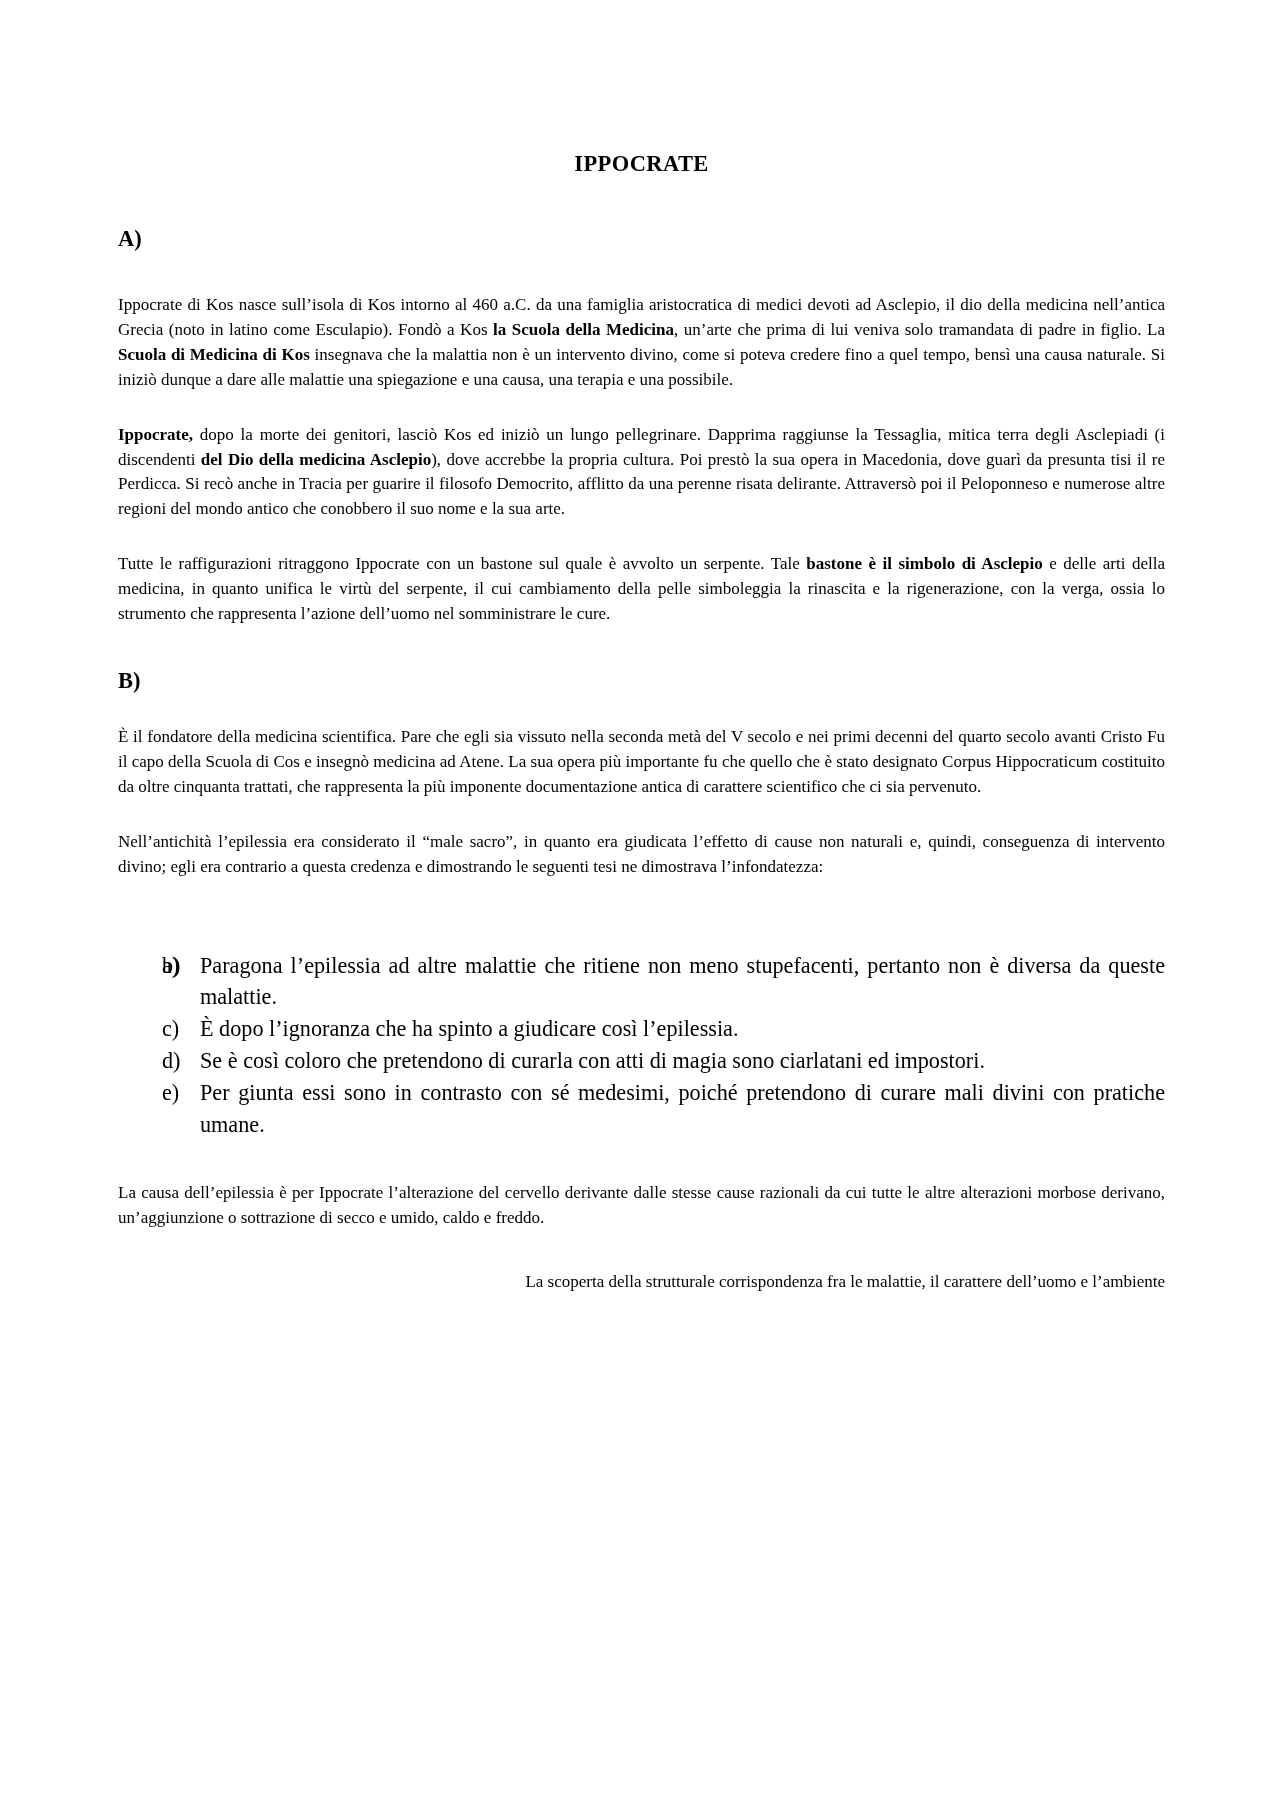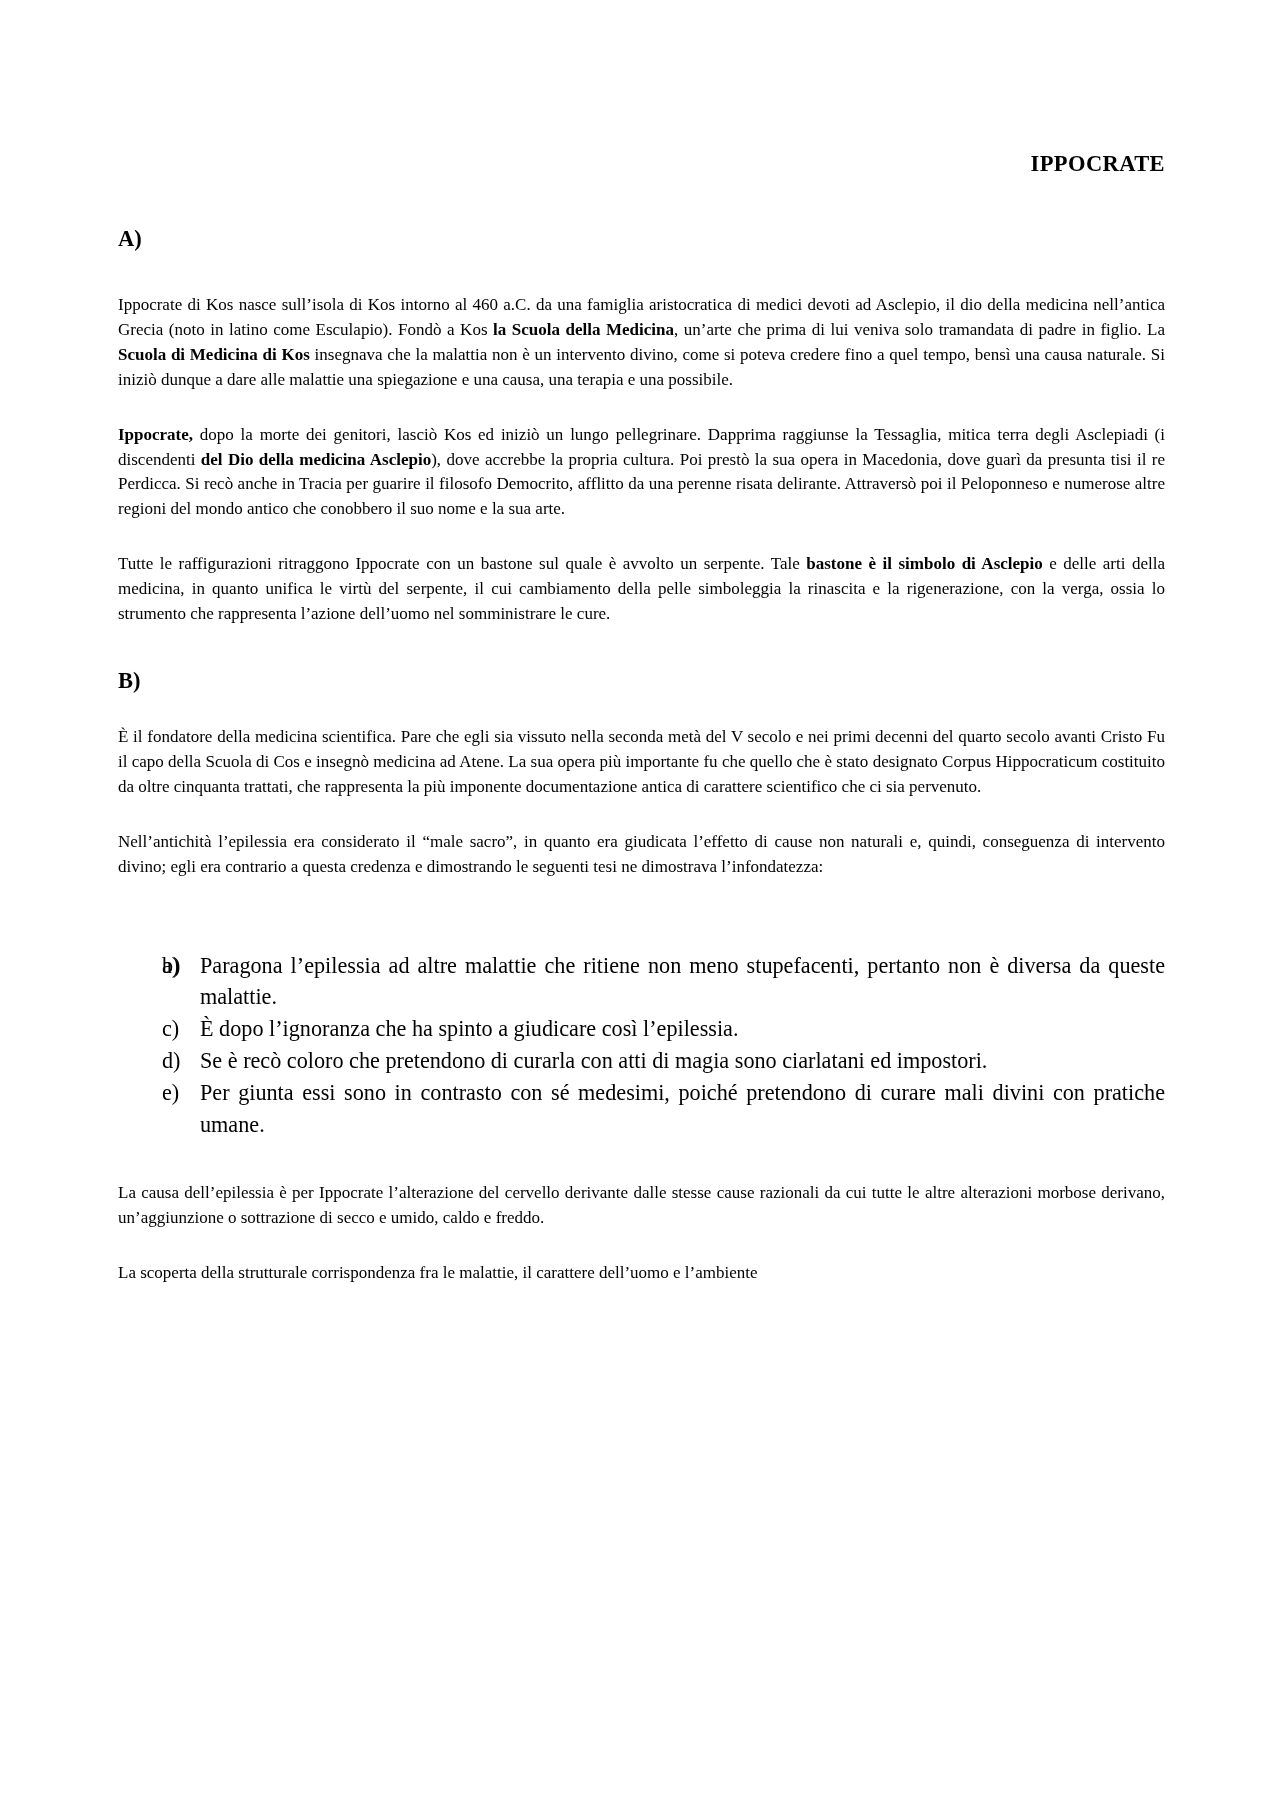--- a/index.html
+++ b/index.html
@@ -16,21 +16,21 @@
     position: relative;
     width: 1280px;
     height: 1811px;
     margin: 0 auto;
     background: #ffffff;
     box-sizing: border-box;
     padding: 150px 115px 60px 118px;
     overflow: hidden;
   }
   .doc-title {
-    text-align: right;
+    text-align: center;
     font-weight: bold;
     font-size: 22.5px;
     letter-spacing: 0.4px;
     margin: 0 0 0 0;
     padding: 0;
     line-height: 1.2;
   }
   .section-label {
     font-weight: bold;
     font-size: 22.5px;
@@ -41,21 +41,22 @@
   p.body-par {
     font-size: 17px;
     line-height: 1.465;
     text-align: justify;
     text-justify: inter-word;
     margin: 0;
     padding: 0;
     hyphens: none;
   }
   p.body-par.last-left {
-    text-align: left;
+    text-align: right;
+    margin-top: 9px;
   }
   .spacer-xl { height: 48px; }
   .spacer-lg { height: 40px; }
   .spacer-md { height: 30px; }
   .spacer-sm { height: 22px; }
 
   ol.thesis-list {
     list-style: none;
     margin: 0;
     padding: 0 0 0 44px;
@@ -114,21 +115,21 @@
 
   <p class="body-par"><span>Nell’antichità l’epilessia era considerato il “male sacro”, in quanto era giudicata l’effetto di cause non naturali e, quindi, conseguenza di intervento divino; egli era contrario a questa credenza e dimostrando le seguenti tesi ne dimostrava l’infondatezza:</span></p>
 
   <div class="spacer-xl"></div>
   <div class="spacer-sm"></div>
 
   <ol class="thesis-list">
       <li><span class="marker">a)</span></li>
       <li><span class="marker">b)</span><span>Paragona l’epilessia ad altre malattie che ritiene non meno stupefacenti, pertanto non è diversa da queste malattie.</span></li>
       <li><span class="marker">c)</span><span>È dopo l’ignoranza che ha spinto a giudicare così l’epilessia.</span></li>
-      <li><span class="marker">d)</span><span>Se è recò coloro che pretendono di curarla con atti di magia sono ciarlatani ed impostori.</span></li>
+      <li><span class="marker">d)</span><span>Se è così coloro che pretendono di curarla con atti di magia sono ciarlatani ed impostori.</span></li>
       <li><span class="marker">e)</span><span>Per giunta essi sono in contrasto con sé medesimi, poiché pretendono di curare mali divini con pratiche umane.</span></li>
     </ol>
 
   <div class="spacer-lg"></div>
 
   <p class="body-par"><span>La causa dell’epilessia è per Ippocrate l’alterazione del cervello derivante dalle stesse cause razionali da cui tutte le altre alterazioni morbose derivano, un’aggiunzione o sottrazione di secco e umido, caldo e freddo.</span></p>
 
   <div class="spacer-md"></div>
 
   <p class="body-par last-left"><span>La scoperta della strutturale corrispondenza fra le malattie, il carattere dell’uomo e l’ambiente</span></p>

